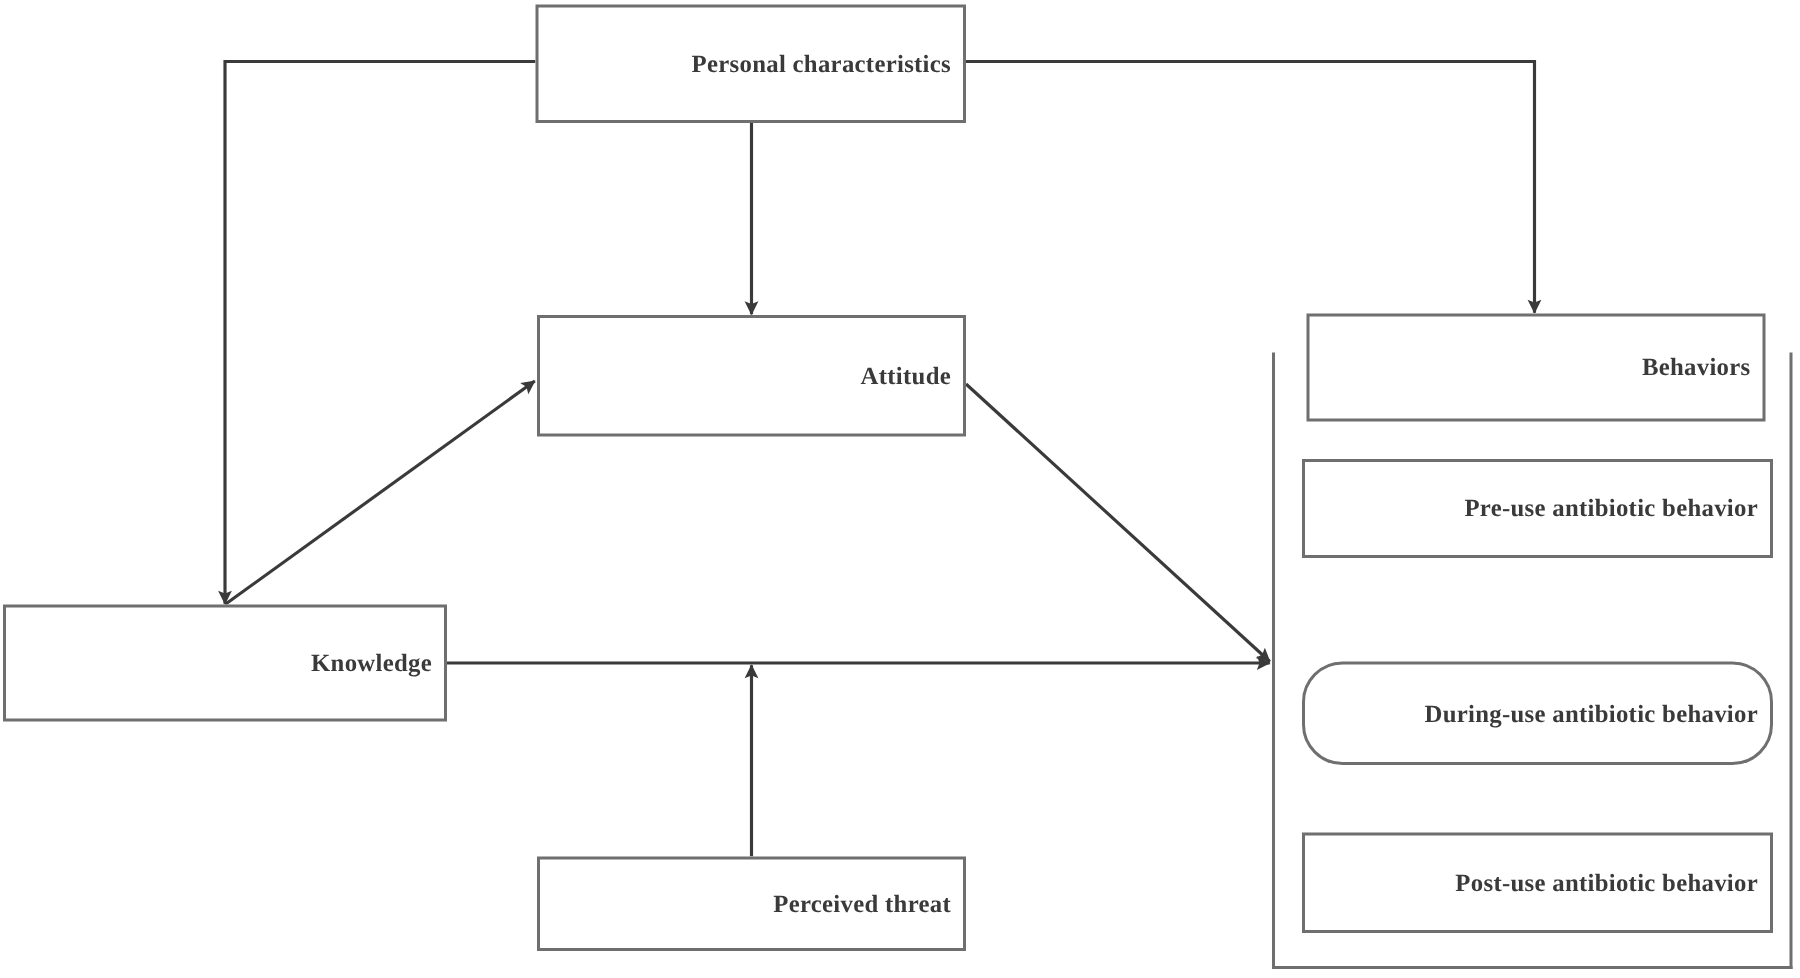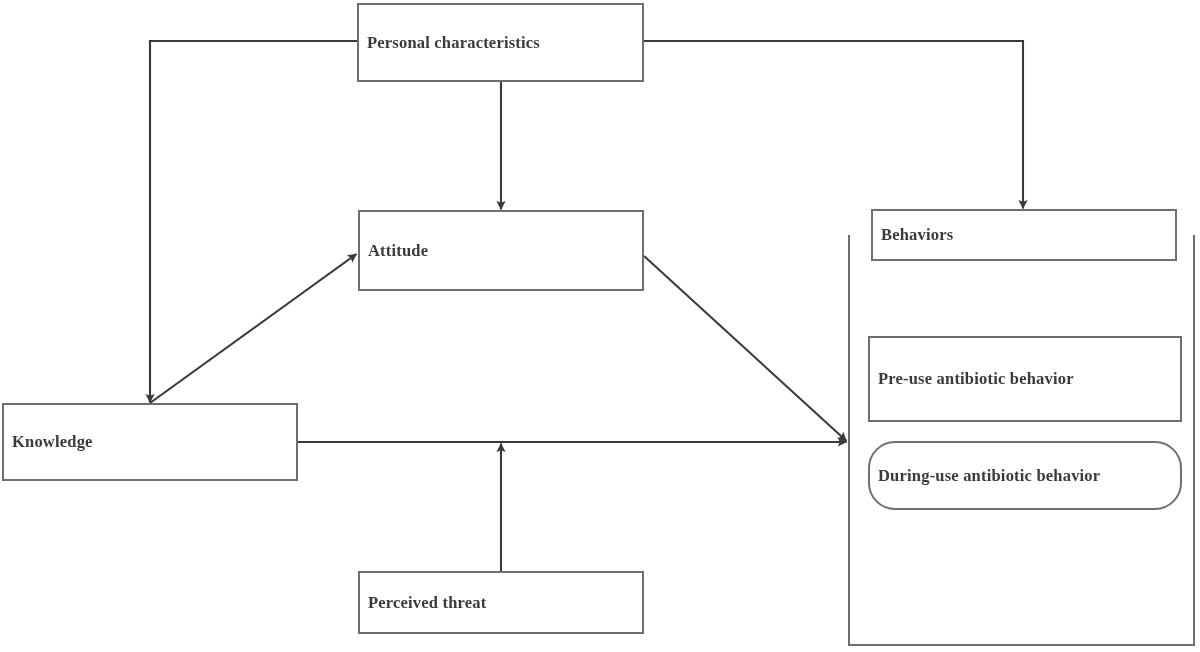--- a/index.html
+++ b/index.html
@@ -26,21 +26,21 @@
     height: 652px;
     pointer-events: none;
   }
   .node {
     position: absolute;
     box-sizing: border-box;
     border: 2px solid #6f6f6f;
     background: #ffffff;
     display: flex;
     align-items: center;
-    justify-content: flex-start;
+    justify-content: flex-end;
     text-align: center;
     color: #3a3a3a;
     font-weight: bold;
     font-size: 16.5px;
     letter-spacing: 0.2px;
     line-height: 1.2;
     z-index: 2;
   }
   .node-label {
     display: block;
@@ -52,22 +52,22 @@
     border: 2px solid #6f6f6f;
     border-top: none;
     background: transparent;
     z-index: 1;
   }
   
   #node-personal   { left: 357px; top: 3px;   width: 287px; height: 79px; }
   #node-attitude   { left: 358px; top: 210px; width: 286px; height: 81px; }
   #node-knowledge  { left: 2px;   top: 403px; width: 296px; height: 78px; }
   #node-threat     { left: 358px; top: 571px; width: 286px; height: 63px; }
-  #node-behaviors  { left: 871px; top: 209px; width: 306px; height: 52px; }
-  #node-preuse     { left: 868px; top: 336px; width: 314px; height: 86px; }
+  #node-behaviors  { left: 871px; top: 209px; width: 306px; height: 72px; }
+  #node-preuse     { left: 868px; top: 306px; width: 314px; height: 66px; }
   #node-duringuse  { left: 868px; top: 441px; width: 314px; height: 69px; border-radius: 27px; }
   #node-postuse    { left: 868px; top: 555px; width: 314px; height: 67px; }
   #behaviors-frame { left: 848px; top: 235px; width: 347px; height: 411px; }
 </style>
 </head>
 <body>
 
 <div id="diagram-root">
 
   <svg id="edge-layer" viewBox="0 0 1200 652">
@@ -129,14 +129,17 @@
   </div>
 
   <div id="node-preuse" class="node">
     <span class="node-label">Pre-use antibiotic behavior</span>
   </div>
 
   <div id="node-duringuse" class="node">
     <span class="node-label">During-use antibiotic behavior</span>
   </div>
 
+  <div id="node-postuse" class="node">
+    <span class="node-label">Post-use antibiotic behavior</span>
+  </div>
 
 </div>
 
 </body></html>

